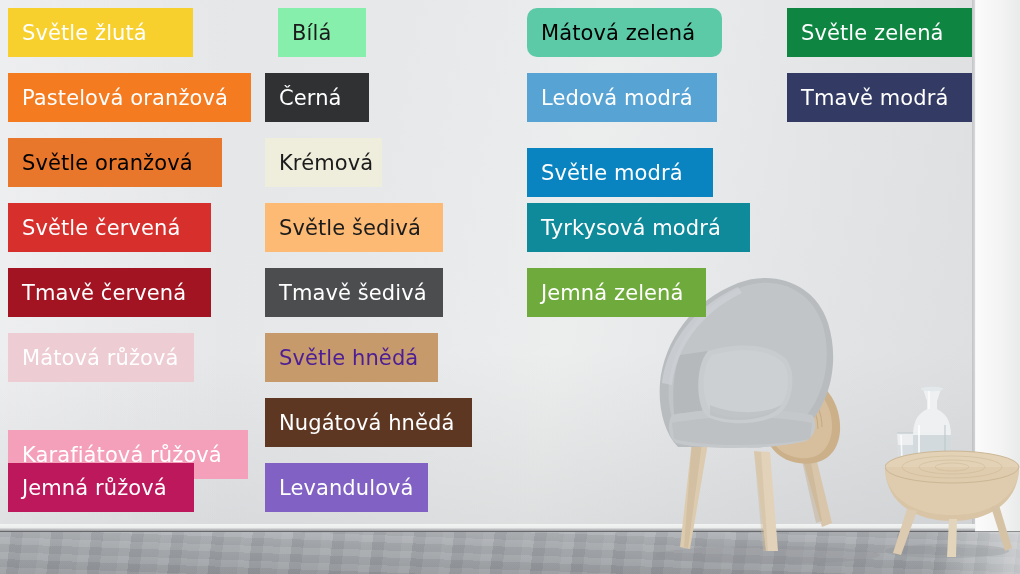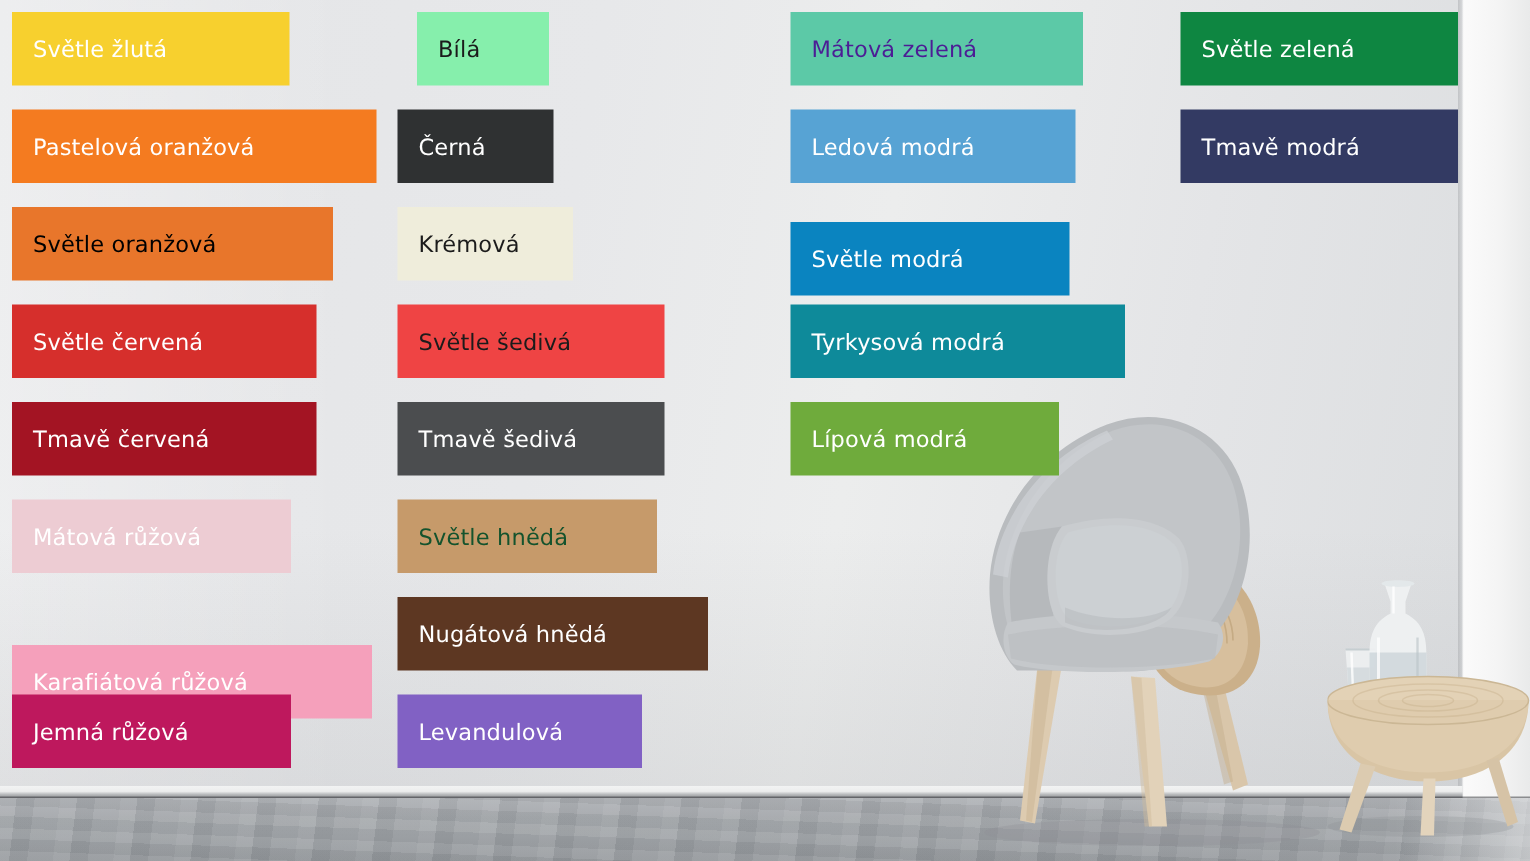--- a/index.html
+++ b/index.html
@@ -60,21 +60,21 @@
   .table{position:absolute;left:885px;top:375px;width:135px;height:185px;}
   .table svg{position:absolute;left:0;top:0;}
 
   
   .swatch{
     position:absolute;
     height:49px;
     box-sizing:border-box;
     display:flex;align-items:center;
     padding:0 14px;
-    font-size:15px;
+    font-size:21px;
     letter-spacing:.1px;
     white-space:nowrap;
     line-height:1;
   }
   .swatch .txt{display:block;transform:translateY(1px);}
 </style>
 </head>
 <body>
 
 <div id="scene">
@@ -202,49 +202,49 @@
       </div>
       <div class="swatch" style="left: 278px; top: 8px; width: 88px; background: #86efac; color: rgb(27, 27, 27);">
         <span class="txt">Bílá</span>
       </div>
       <div class="swatch" style="left: 265px; top: 73px; width: 104px; background: rgb(47, 49, 50); color: rgb(255, 255, 255);">
         <span class="txt">Černá</span>
       </div>
       <div class="swatch" style="left: 265px; top: 138px; width: 117px; background: rgb(239, 237, 219); color: rgb(27, 27, 27);">
         <span class="txt">Krémová</span>
       </div>
-      <div class="swatch" style="left: 265px; top: 203px; width: 178px; background: #ef4444; color: rgb(27, 27, 27);">
+      <div class="swatch" style="left: 265px; top: 203px; width: 178px; background: #fdba74; color: rgb(27, 27, 27);">
         <span class="txt">Světle šedivá</span>
       </div>
       <div class="swatch" style="left: 265px; top: 268px; width: 178px; background: rgb(75, 77, 79); color: rgb(255, 255, 255);">
         <span class="txt">Tmavě šedivá</span>
       </div>
-      <div class="swatch" style="left: 265px; top: 333px; width: 173px; background: rgb(198, 154, 106); color: #14532d;">
+      <div class="swatch" style="left: 265px; top: 333px; width: 173px; background: rgb(198, 154, 106); color: #4c1d95;">
         <span class="txt">Světle hnědá</span>
       </div>
       <div class="swatch" style="left: 265px; top: 398px; width: 207px; background: rgb(93, 55, 34); color: rgb(255, 255, 255);">
         <span class="txt">Nugátová hnědá</span>
       </div>
       <div class="swatch" style="left: 265px; top: 463px; width: 163px; background: rgb(129, 97, 196); color: rgb(255, 255, 255);">
         <span class="txt">Levandulová</span>
       </div>
-      <div class="swatch" style="left: 527px; top: 8px; width: 195px; background: rgb(92, 201, 167); color: #4c1d95;">
+      <div class="swatch" style="left: 527px; top: 8px; width: 195px; background: rgb(92, 201, 167); color: #000000; border-radius: 10px;">
         <span class="txt">Mátová zelená</span>
       </div>
       <div class="swatch" style="left: 527px; top: 73px; width: 190px; background: rgb(87, 163, 212); color: rgb(255, 255, 255);">
         <span class="txt">Ledová modrá</span>
       </div>
       <div class="swatch" style="left: 527px; top: 148px; width: 186px; background: rgb(10, 132, 192); color: rgb(255, 255, 255);">
         <span class="txt">Světle modrá</span>
       </div>
       <div class="swatch" style="left: 527px; top: 203px; width: 223px; background: rgb(14, 138, 154); color: rgb(255, 255, 255);">
         <span class="txt">Tyrkysová modrá</span>
       </div>
       <div class="swatch" style="left: 527px; top: 268px; width: 179px; background: rgb(111, 171, 60); color: rgb(255, 255, 255);">
-        <span class="txt">Lípová modrá</span>
+        <span class="txt">Jemná zelená</span>
       </div>
       <div class="swatch" style="left: 787px; top: 8px; width: 185px; background: rgb(14, 134, 65); color: rgb(255, 255, 255);">
         <span class="txt">Světle zelená</span>
       </div>
       <div class="swatch" style="left: 787px; top: 73px; width: 185px; background: rgb(51, 58, 99); color: rgb(255, 255, 255);">
         <span class="txt">Tmavě modrá</span>
       </div>
     </div>
 
 </div>

